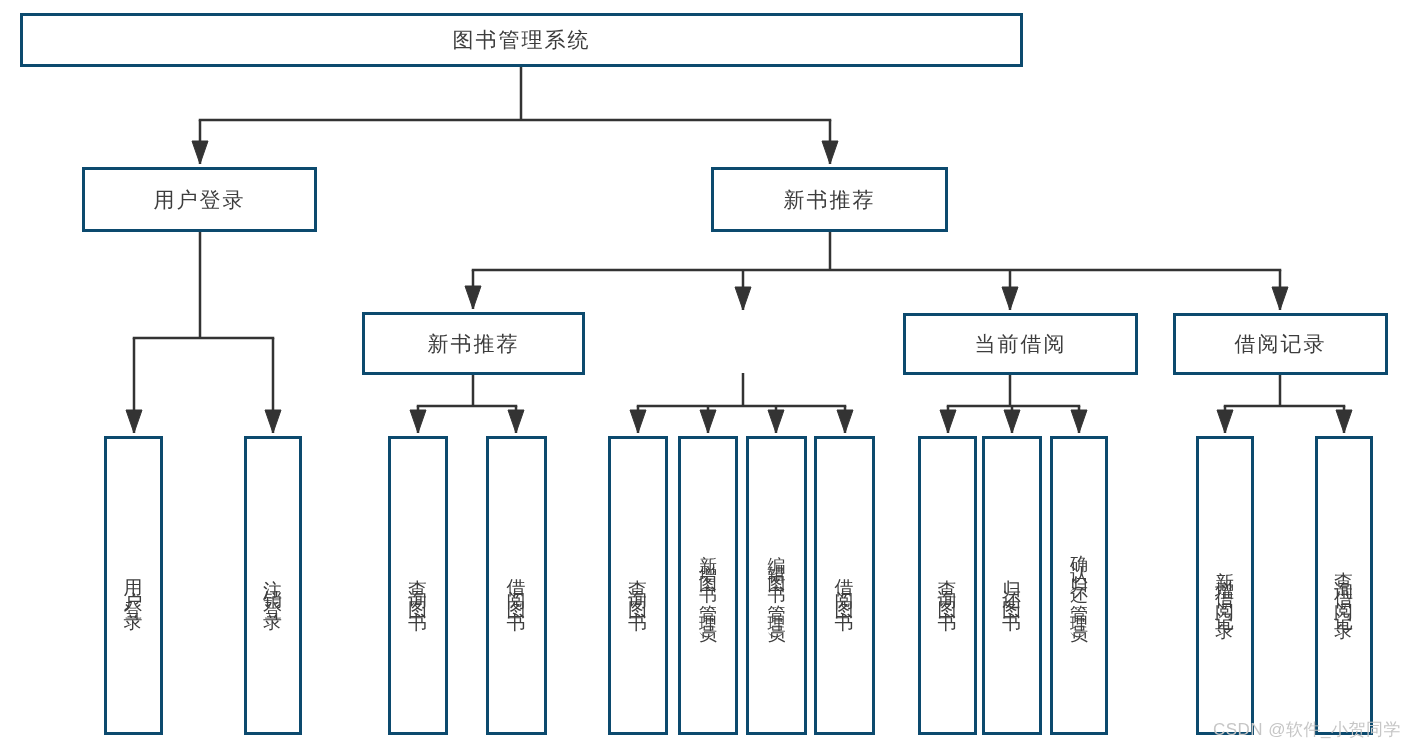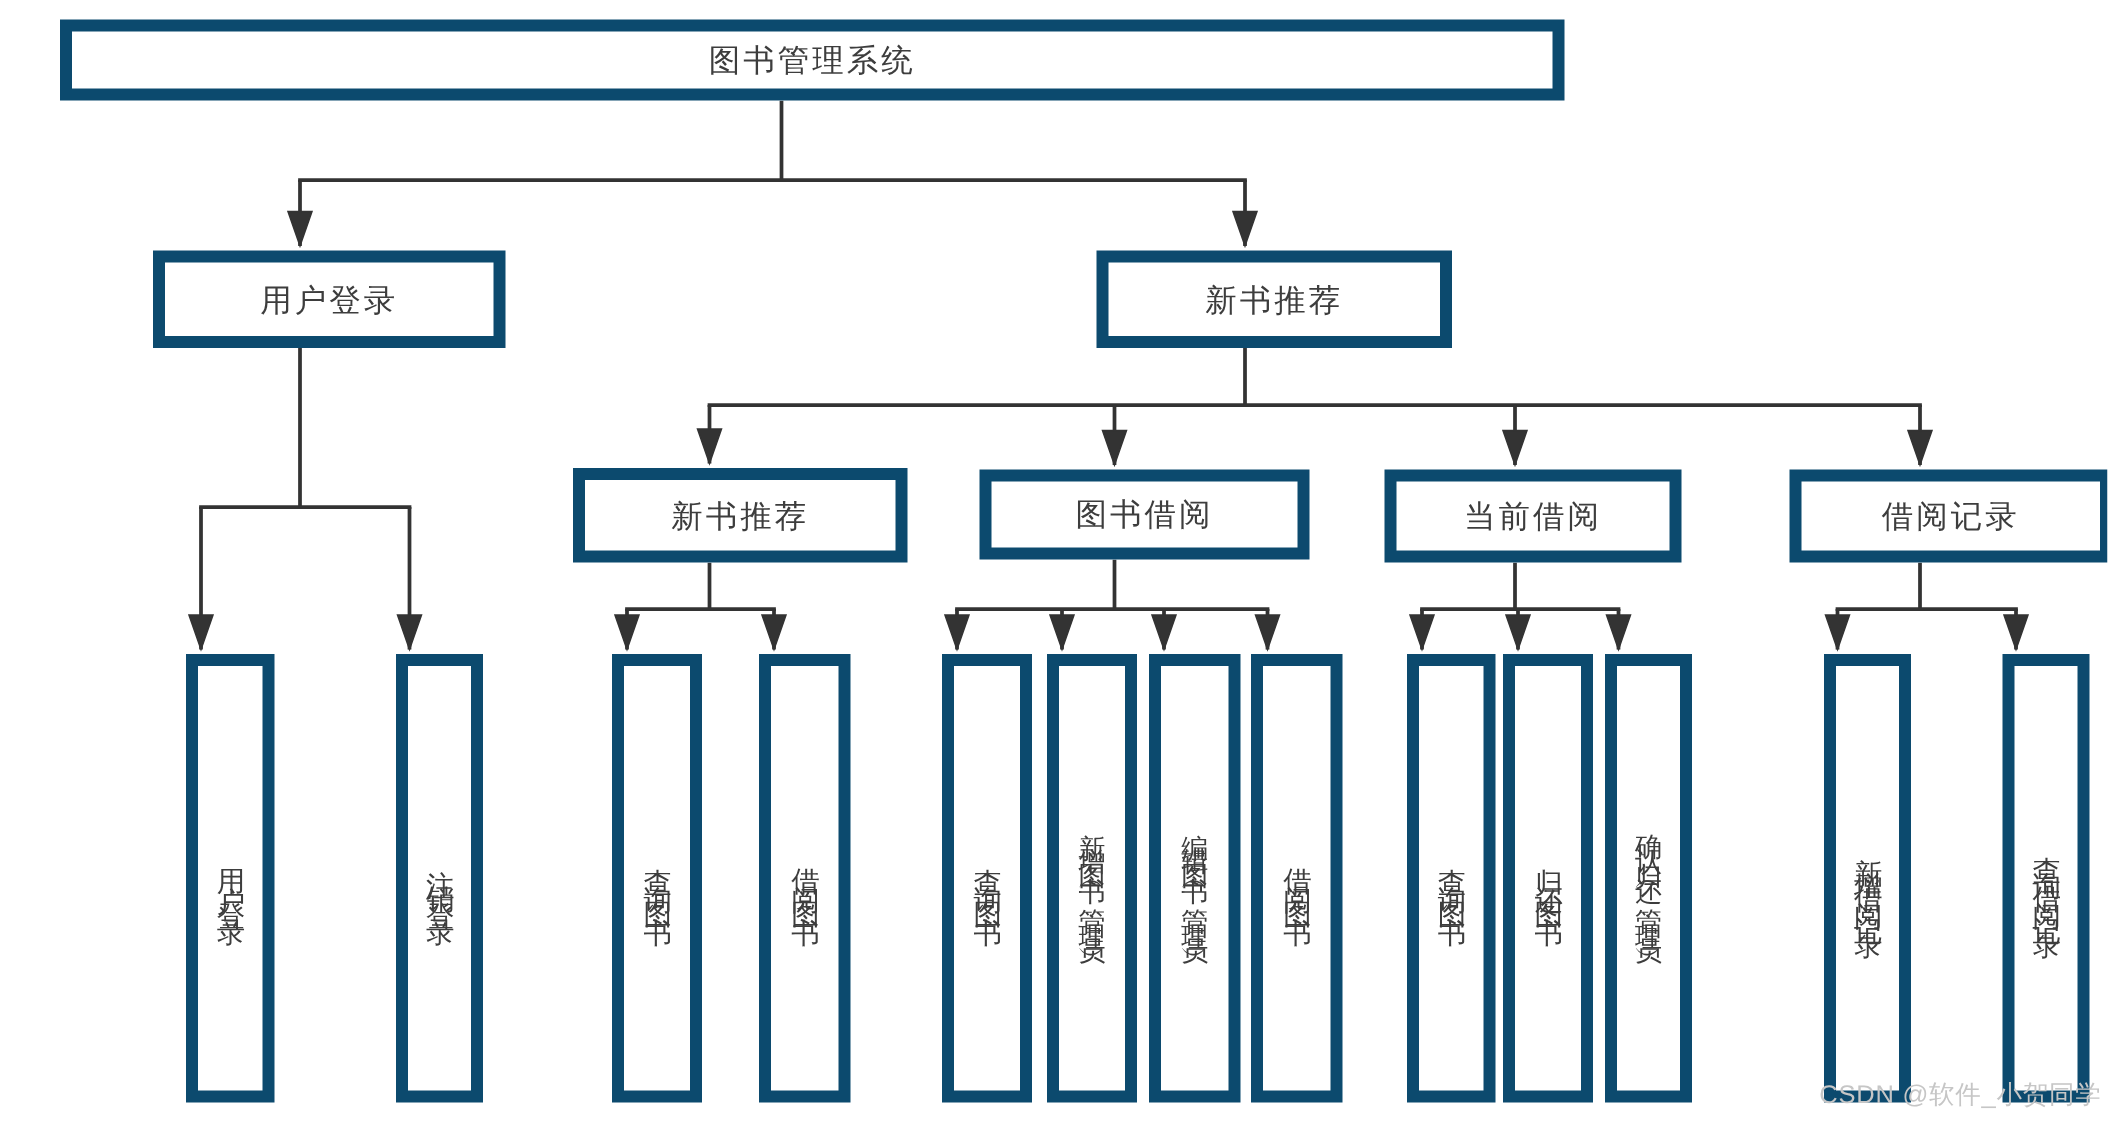--- a/index.html
+++ b/index.html
@@ -18,27 +18,26 @@
   .connectors {
     position: absolute;
     left: 0;
     top: 0;
     width: 1405px;
     height: 747px;
   }
   .node {
     position: absolute;
     box-sizing: border-box;
-    border: 8px solid #0c4a6e;
+    border: 3px solid #0c4a6e;
     background: #ffffff;
     display: flex;
     align-items: center;
     justify-content: center;
     color: #3d3d3d;
-    margin-left: 20px;
   }
   .hnode {
     font-size: 21px;
     letter-spacing: 2px;
     white-space: nowrap;
   }
   .vnode .vtext {
     writing-mode: vertical-rl;
     text-orientation: mixed;
     font-size: 19px;
@@ -112,22 +111,21 @@
       <line x1="1344" y1="406" x2="1344" y2="433" marker-end="url(#ah)"></line>
     </g>
   </svg>
 
   <div class="node hnode" style="left:20px; top:13px; width:1003px; height:54px;">图书管理系统</div>
 
   <div class="node hnode" style="left:82px; top:167px; width:235px; height:65px;">用户登录</div>
   <div class="node hnode" style="left:711px; top:167px; width:237px; height:65px;">新书推荐</div>
 
   <div class="node hnode" style="left:362px; top:312px; width:223px; height:63px;font-family:Liberation Serif, serif;">新书推荐</div>
-  <div class="node hnode" style="left:633px; top:313px; width:220px; height:60px;">图书借阅</div>
-  <div class="node hnode" style="left:903px; top:313px; width:198px; height:62px;">当前借阅</div>
+  <div class="node hnode" style="left:903px; top:313px; width:235px; height:62px;">当前借阅</div>
   <div class="node hnode" style="left:1173px; top:313px; width:215px; height:62px;text-align:right;">借阅记录</div>
 
   <div class="node vnode" style="left:104px; top:436px; width:59px; height:299px;">
     <span class="vtext">用户登录</span>
   </div>
   <div class="node vnode" style="left:244px; top:436px; width:58px; height:299px;">
     <span class="vtext">注销登录</span>
   </div>
 
   <div class="node vnode" style="left:388px; top:436px; width:60px; height:299px;">

